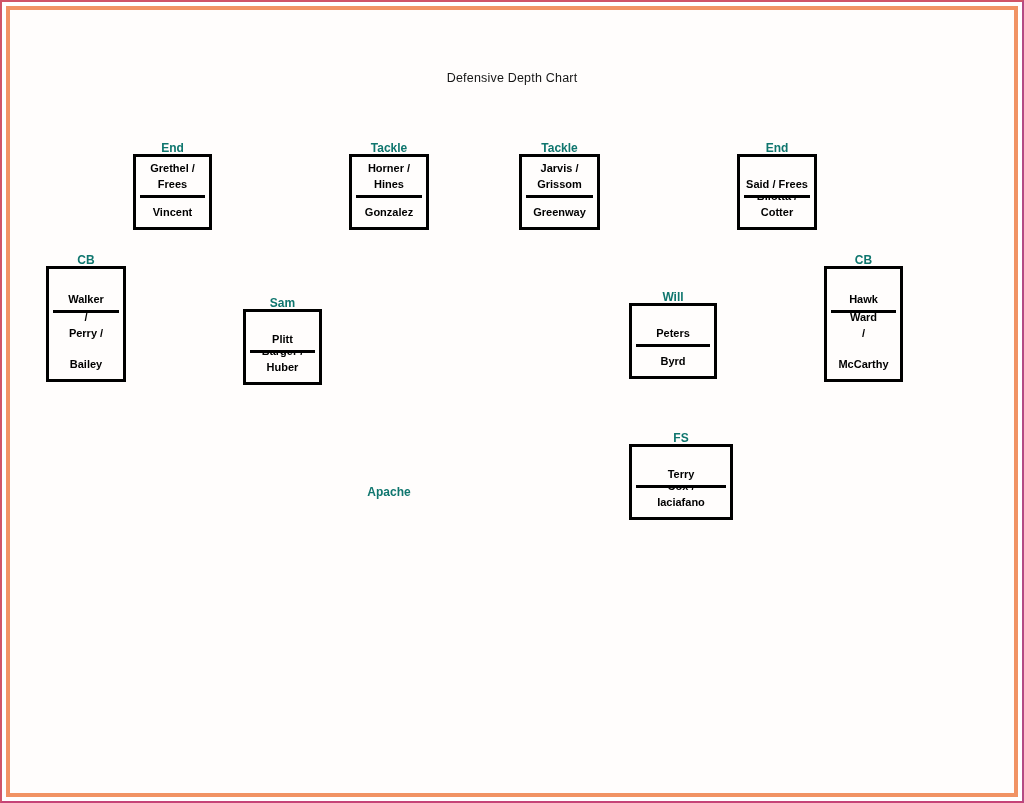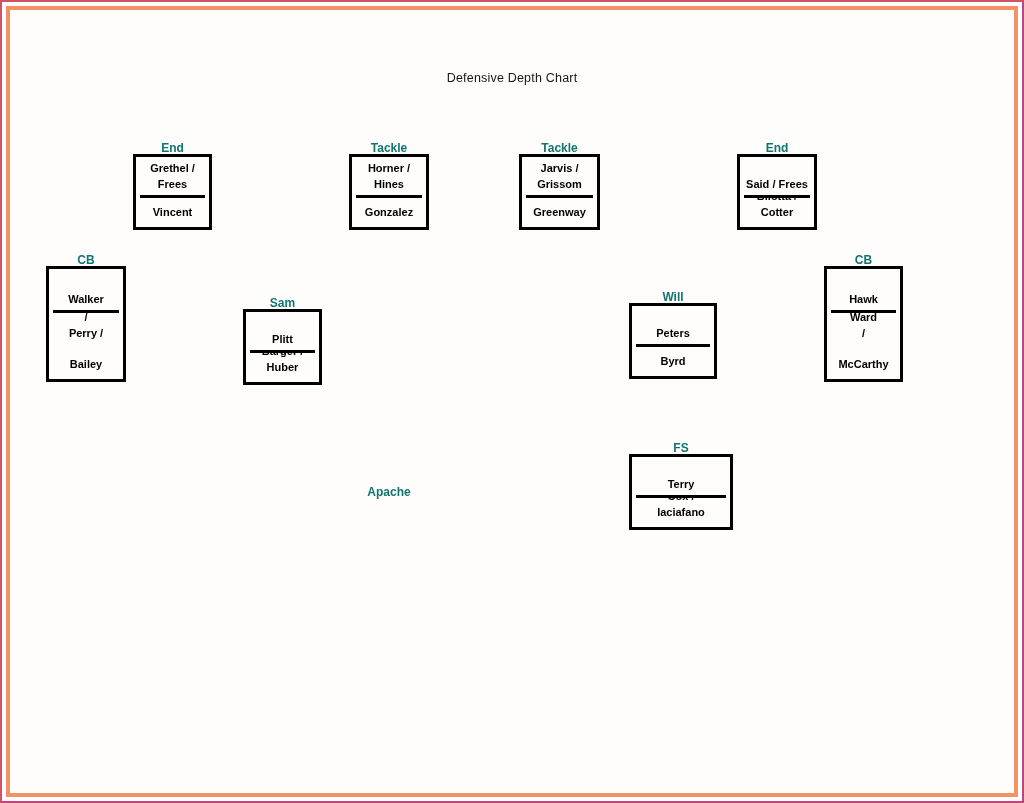--- a/index.html
+++ b/index.html
@@ -81,21 +81,21 @@
   .u-end-left     { left: 115px; top: 119px; width: 87px; }
   .u-tackle-left  { left: 331px; top: 119px; width: 88px; }
   .u-tackle-right { left: 501px; top: 119px; width: 89px; }
   .u-end-right    { left: 719px; top: 119px; width: 88px; }
   .u-cb-left      { left: 28px;  top: 231px; width: 88px; }
   .u-sam          { left: 225px; top: 268px; width: 87px; margin-top: 6px; }
   .u-mike         { left: 417px; top: 268px; width: 87px; }
   .u-will         { left: 611px; top: 268px; width: 96px; }
   .u-cb-right     { left: 806px; top: 231px; width: 87px; }
   .u-apache       { left: 331px; top: 419px; width: 88px; margin-top: 44px; }
-  .u-fs           { left: 611px; top: 419px; width: 112px; }
+  .u-fs           { left: 611px; top: 409px; width: 112px; }
 </style>
 </head>
 <body>
 
 <div class="frame">
   <div class="frame-inner">
     <div class="canvas">
 
       <div class="title">Defensive Depth Chart</div>
 

